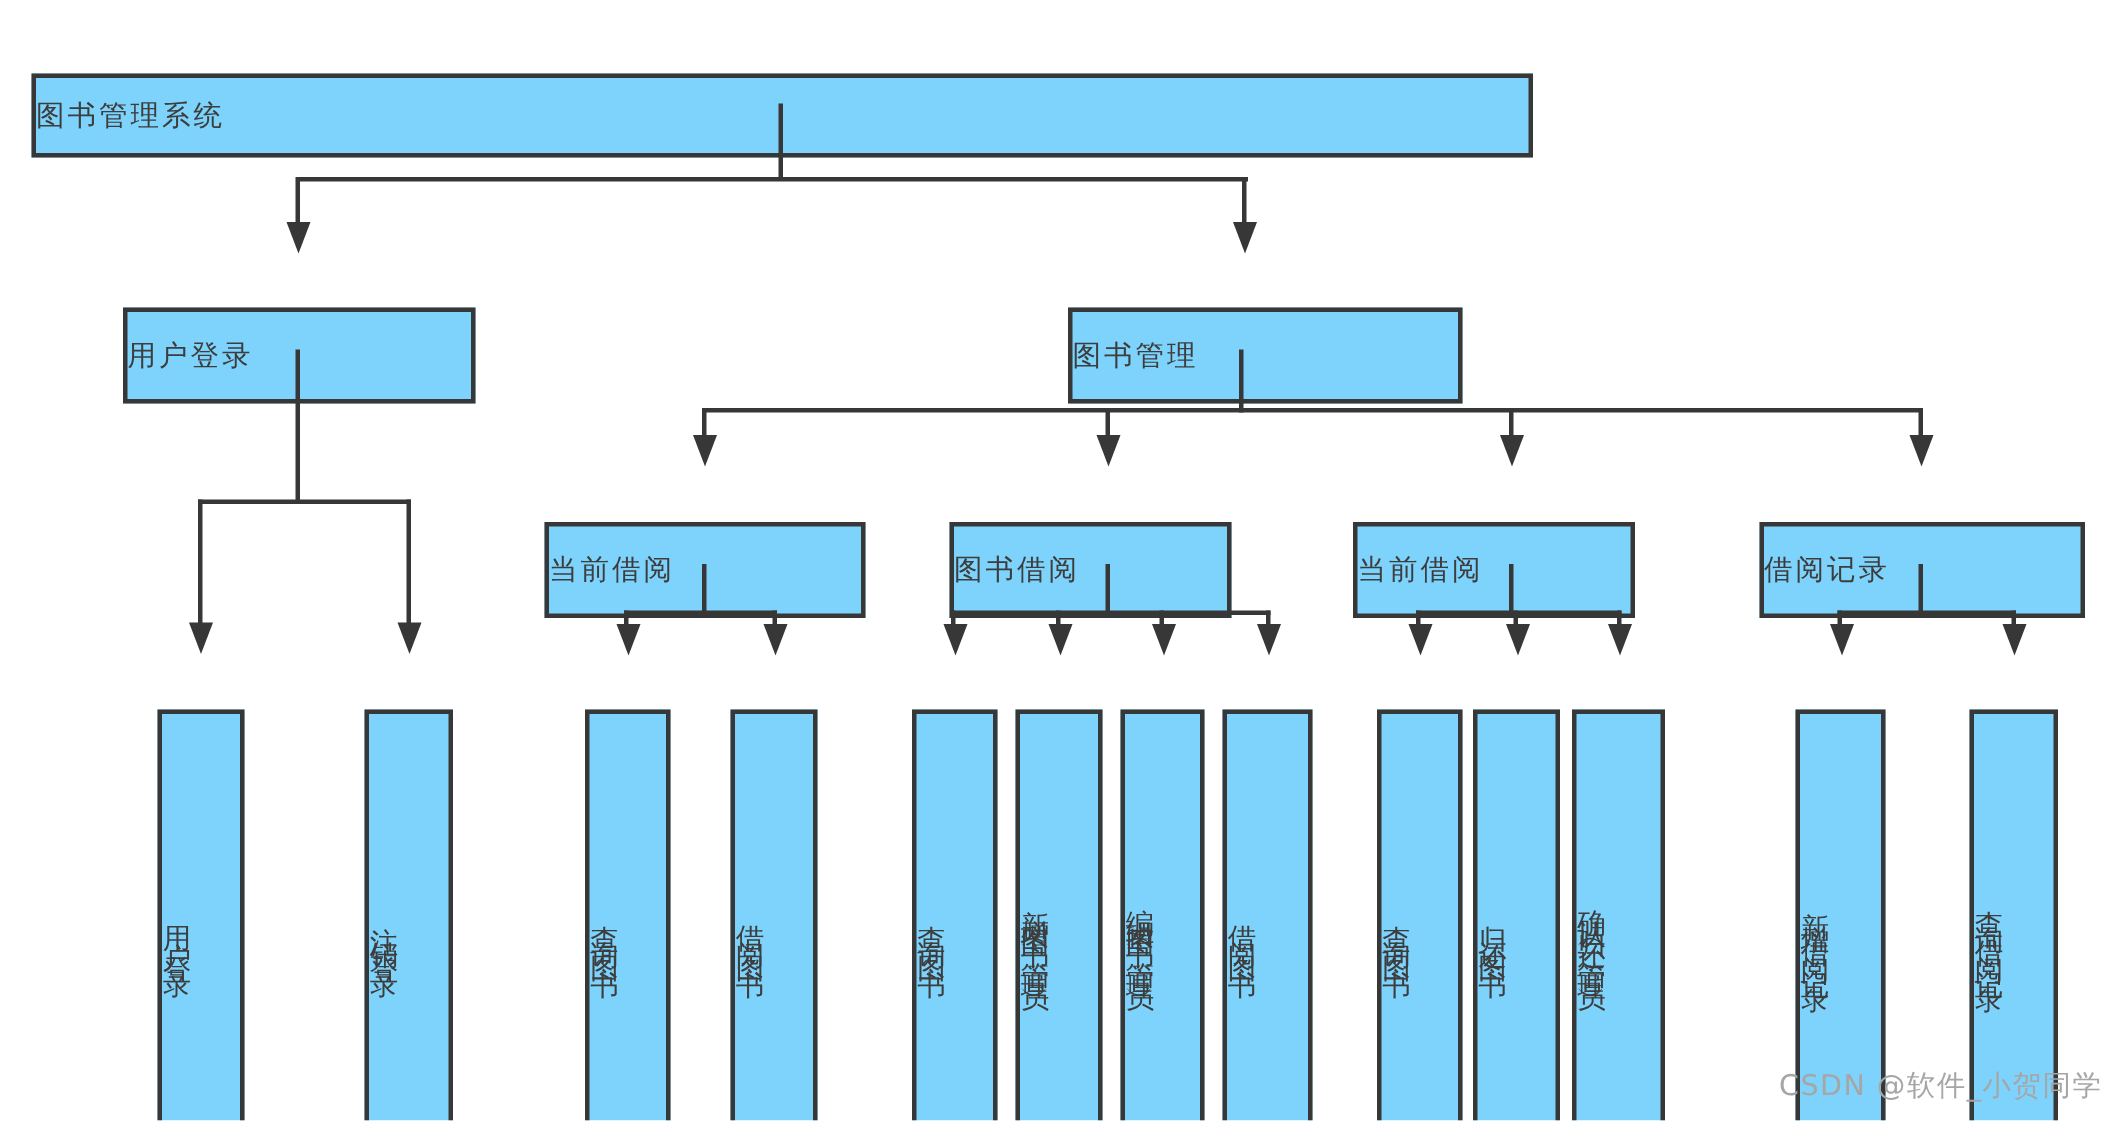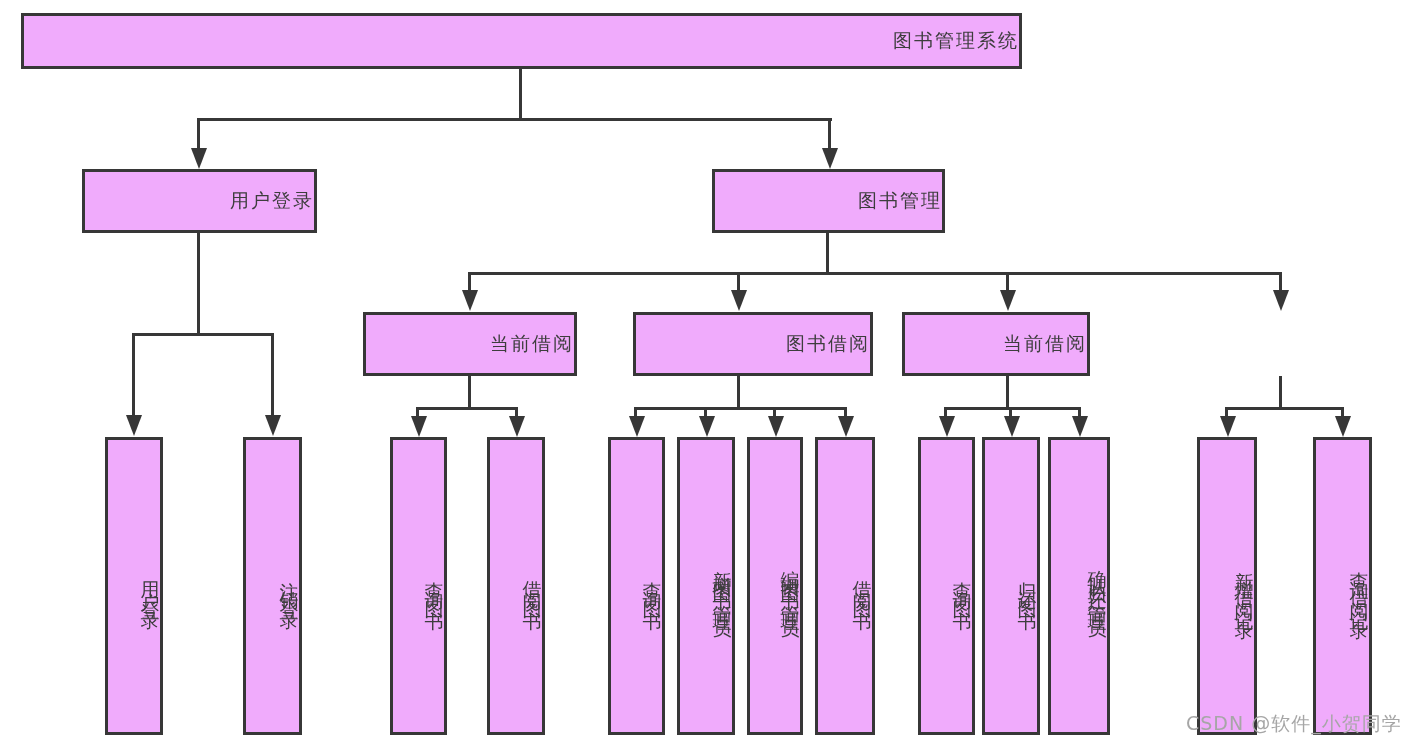--- a/index.html
+++ b/index.html
@@ -8,24 +8,25 @@
     width:1405px;height:747px;
     background:#ffffff;
     font-family:"DejaVu Sans","Liberation Sans",sans-serif;
     color:#3a3a3a;
     overflow:hidden;
   }
   .node{
     position:absolute;
     box-sizing:border-box;
     border:3px solid #373737;
-    background:#f0abfc;
+    background:#7dd3fc;
     display:flex;
     align-items:center;
-    justify-content:flex-end;
+    justify-content:flex-start;
+    margin-top:36px;
   }
   .node .lbl{
     font-size:19px;
     letter-spacing:2px;
     color:#3d3d3d;
     white-space:nowrap;
   }
   .node.vert .lbl{
     writing-mode:vertical-rl;
     letter-spacing:10px;
@@ -63,21 +64,21 @@
   <div class="vline" style="left:519px;top:69px;height:50px;"></div>
   <div class="hline" style="left:198px;top:118px;width:634px;"></div>
   <div class="vline" style="left:197px;top:118px;height:33px;"></div>
   <div class="arrow" style="left:191px;top:148px;"></div>
   <div class="vline" style="left:828px;top:118px;height:33px;"></div>
   <div class="arrow" style="left:822px;top:148px;"></div>
 
   <div class="node" style="left:82px;top:169px;width:235px;height:64px;">
     <span class="lbl">用户登录</span>
   </div>
-  <div class="node" style="left:712px;top:169px;width:233px;height:64px;">
+  <div class="node" style="left:712px;top:169px;width:263px;height:64px;">
     <span class="lbl">图书管理</span>
   </div>
 
   <div class="vline" style="left:197px;top:233px;height:103px;"></div>
   <div class="hline" style="left:132px;top:333px;width:142px;"></div>
   <div class="vline" style="left:132px;top:333px;height:84px;"></div>
   <div class="arrow" style="left:126px;top:415px;"></div>
   <div class="vline" style="left:271px;top:333px;height:84px;"></div>
   <div class="arrow" style="left:265px;top:415px;"></div>
 
@@ -88,25 +89,28 @@
   <div class="vline" style="left:737px;top:272px;height:20px;"></div>
   <div class="arrow" style="left:731px;top:290px;"></div>
   <div class="vline" style="left:1006px;top:272px;height:20px;"></div>
   <div class="arrow" style="left:1000px;top:290px;"></div>
   <div class="vline" style="left:1279px;top:272px;height:20px;"></div>
   <div class="arrow" style="left:1273px;top:290px;"></div>
 
   <div class="node" style="left:363px;top:312px;width:214px;height:64px;">
     <span class="lbl">当前借阅</span>
   </div>
-  <div class="node" style="left:633px;top:312px;width:240px;height:64px;">
+  <div class="node" style="left:633px;top:312px;width:188px;height:64px;">
     <span class="lbl">图书借阅</span>
   </div>
   <div class="node" style="left:902px;top:312px;width:188px;height:64px;">
     <span class="lbl">当前借阅</span>
+  </div>
+  <div class="node" style="left:1173px;top:312px;width:217px;height:64px;">
+    <span class="lbl">借阅记录</span>
   </div>
 
   <div class="vline" style="left:468px;top:376px;height:34px;"></div>
   <div class="vline" style="left:737px;top:376px;height:34px;"></div>
   <div class="vline" style="left:1006px;top:376px;height:34px;"></div>
   <div class="vline" style="left:1279px;top:376px;height:34px;"></div>
 
   <div class="hline" style="left:416px;top:407px;width:102px;"></div>
   <div class="hline" style="left:634px;top:407px;width:213px;"></div>
   <div class="hline" style="left:944px;top:407px;width:137px;"></div>

